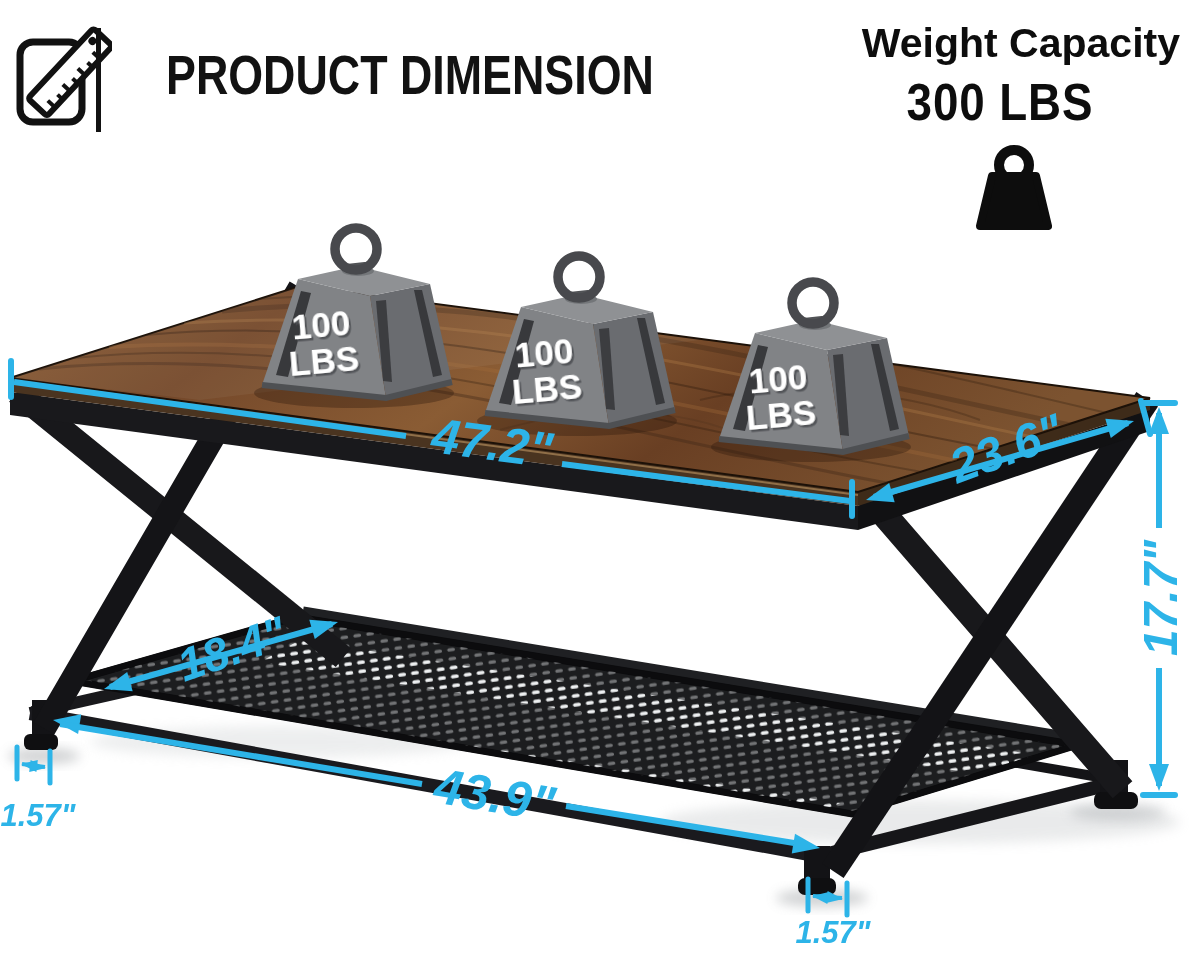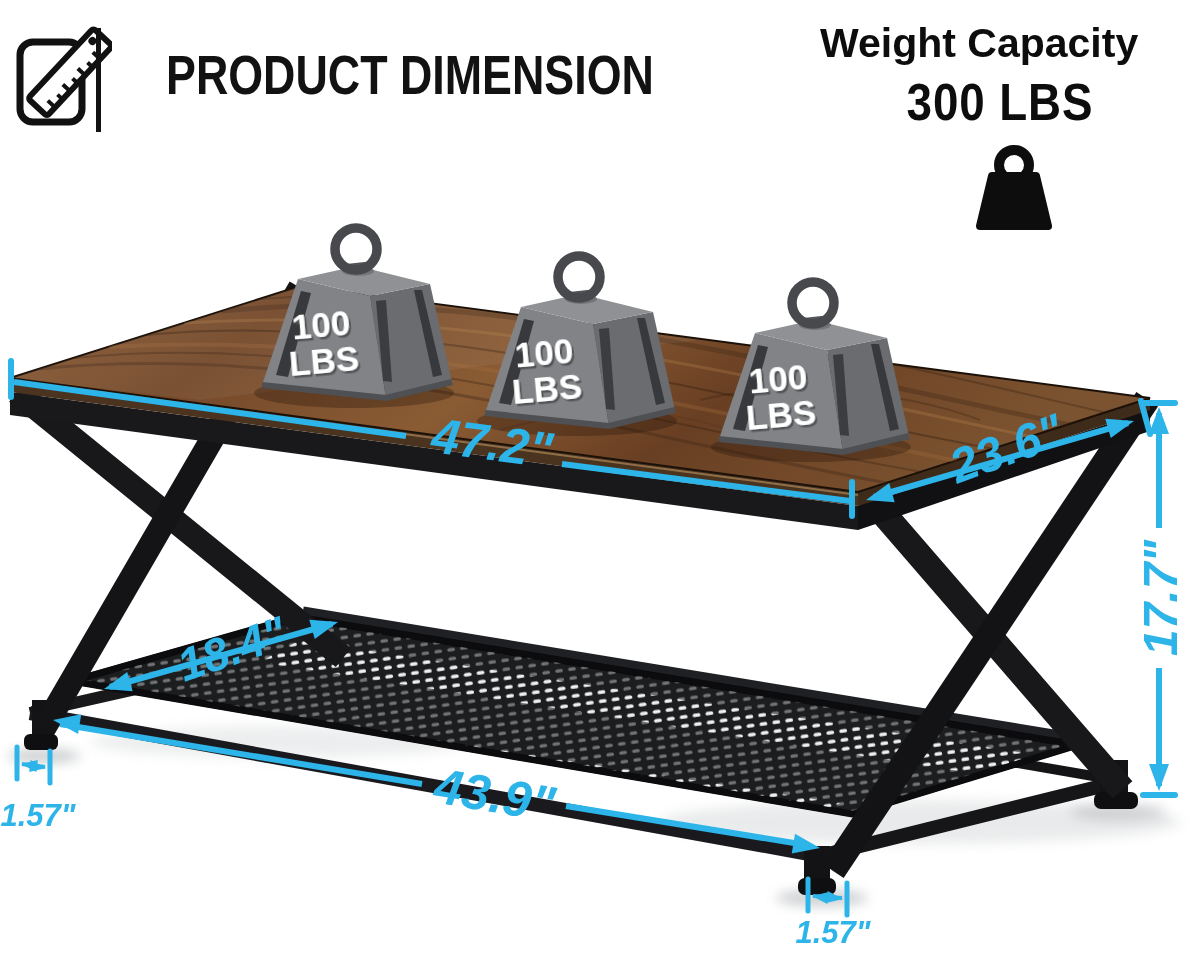--- a/index.html
+++ b/index.html
@@ -3,21 +3,21 @@
 <meta charset="utf-8">
 <style>
   html,body{margin:0;padding:0;background:#fff;}
   #stage{position:relative;width:1200px;height:960px;background:#ffffff;overflow:hidden;
          font-family:"Liberation Sans",sans-serif;}
   #scene{position:absolute;left:0;top:0;}
   .hdr-title{position:absolute;left:166px;top:42px;font-size:56px;font-weight:700;color:#121212;
              letter-spacing:0px;transform:scaleX(.80);transform-origin:left top;white-space:nowrap;}
   .hdr-divider{position:absolute;left:96px;top:28px;width:5px;height:104px;background:#121212;}
   .hdr-icon{position:absolute;left:12px;top:24px;}
-  .cap-title{position:absolute;left:820px;top:20px;width:360px;text-align:left;
+  .cap-title{position:absolute;left:820px;top:20px;width:360px;text-align:right;
              font-size:41px;font-weight:700;color:#0d0d0d;white-space:nowrap;}
   .cap-value{position:absolute;left:820px;top:72px;width:360px;text-align:center;
              font-size:52px;font-weight:700;letter-spacing:1px;color:#0d0d0d;
              transform:scaleX(.88);transform-origin:center top;white-space:nowrap;}
   .cap-icon{position:absolute;left:972px;top:144px;}
 </style>
 </head>
 <body>
 
 <div id="stage">

